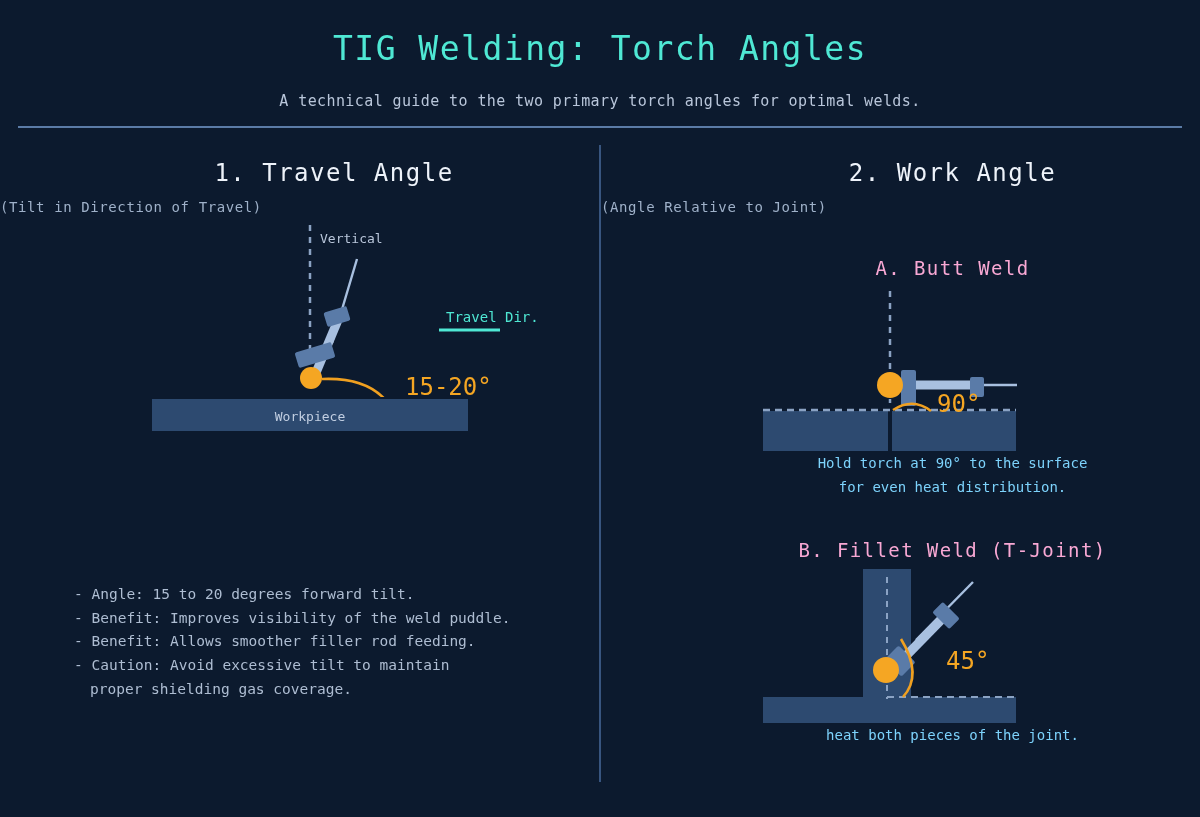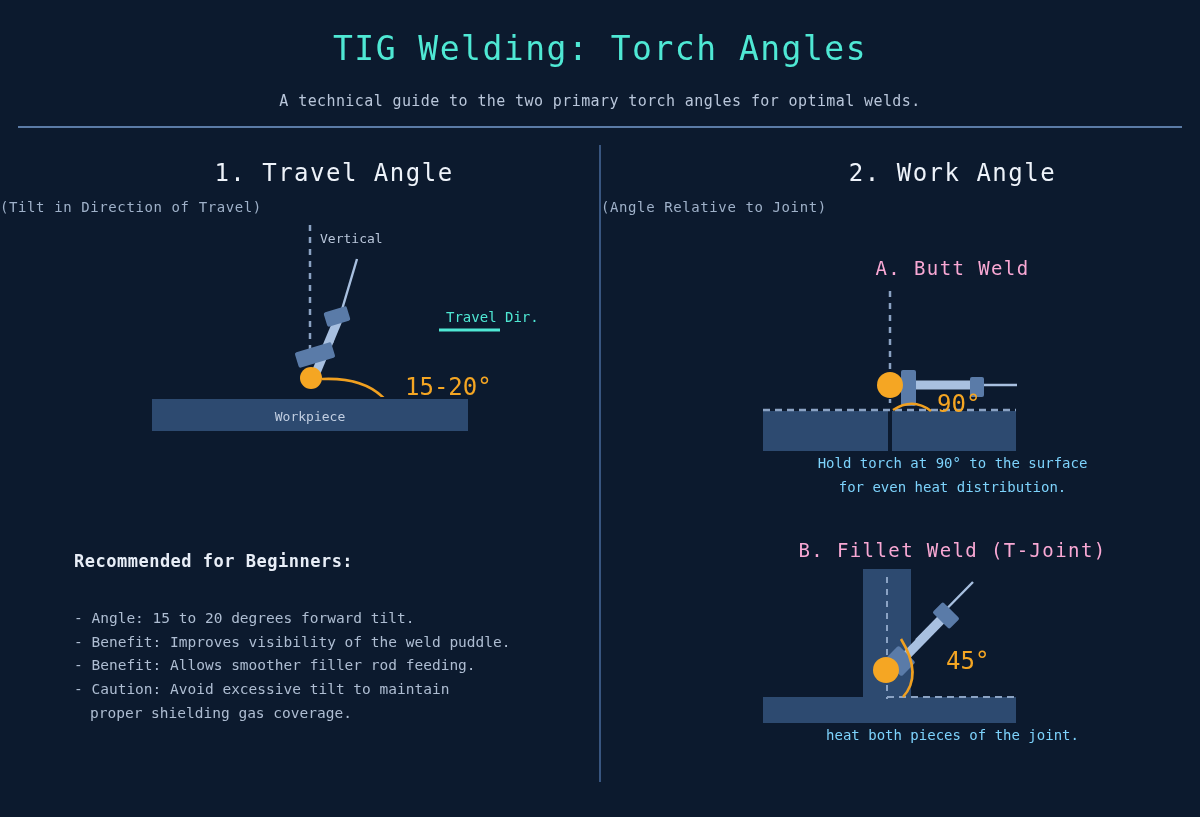--- a/index.html
+++ b/index.html
@@ -173,21 +173,20 @@
 
     <text x="405" y="178" fill="#f5a623" font-family="DejaVu Sans Mono, monospace" font-size="24">15-20°</text>
   </svg>
 
   <svg class="diagram" id="travel-workpiece" width="598" height="42" viewBox="0 0 598 42">
     <rect x="152" y="2" width="316" height="32" fill="#2d4a70"></rect>
     <text x="310" y="24" fill="#c2cfe2" text-anchor="middle" font-family="DejaVu Sans Mono, monospace" font-size="13">Workpiece</text>
   </svg>
 
   <div id="notes">
-    <p id="notes-title">Recommended for Beginners:</p>
     <ul id="notes-list">
       <li>- Angle: 15 to 20 degrees forward tilt.</li>
       <li>- Benefit: Improves visibility of the weld puddle.</li>
       <li>- Benefit: Allows smoother filler rod feeding.</li>
       <li>- Caution: Avoid excessive tilt to maintain
   proper shielding gas coverage.</li>
     </ul>
   </div>
 </div>
 

